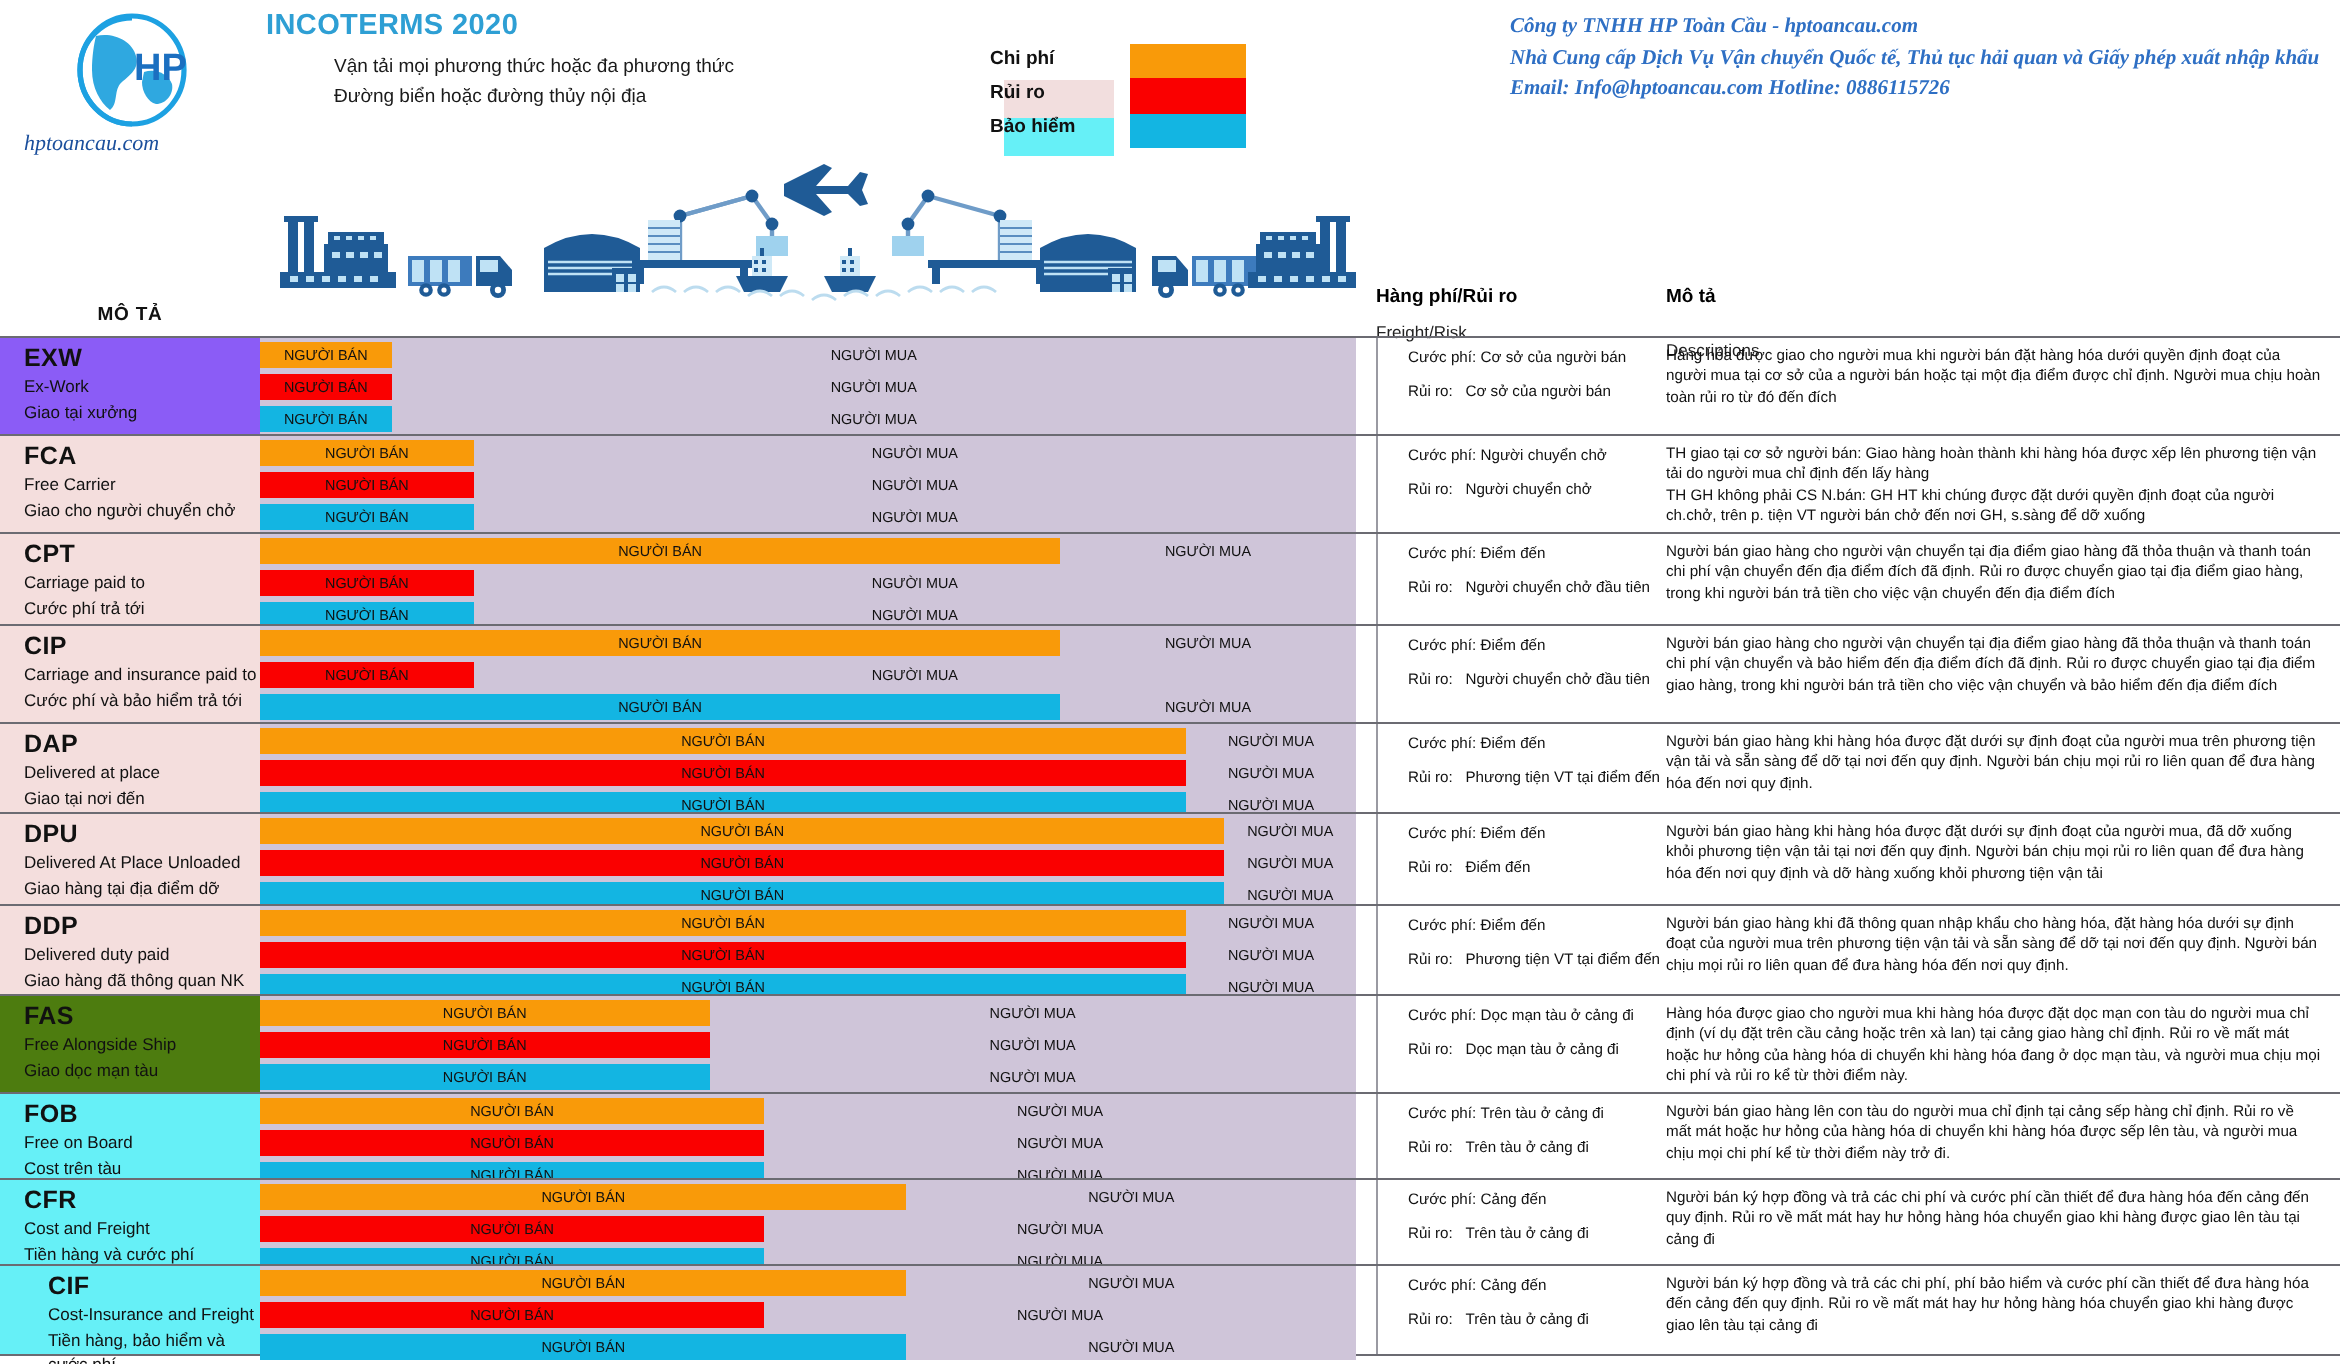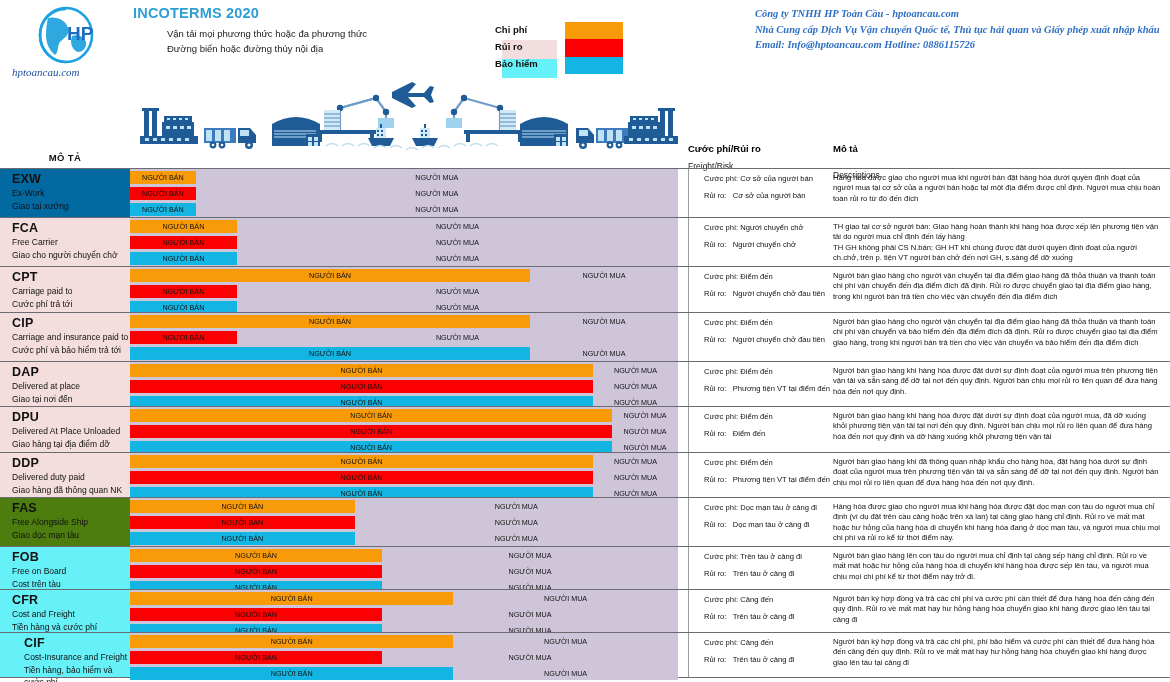--- a/index.html
+++ b/index.html
@@ -332,31 +332,31 @@
   </g>
 
   <g stroke="#bcdcef" stroke-width="1.4" fill="none">
     <path d="M196 68 q6 -5 12 0 M212 68 q6 -5 12 0 M228 68 q6 -5 12 0 M244 70 q6 -5 12 0 M260 70 q6 -5 12 0 M276 72 q6 -5 12 0 M292 70 q6 -5 12 0 M308 70 q6 -5 12 0 M324 68 q6 -5 12 0 M340 68 q6 -5 12 0 M356 68 q6 -5 12 0"></path>
   </g>
 </svg>
 </div>
 
 <div class="mota-head">MÔ TẢ</div>
 <div class="head-mid">
-  <div class="h1">Cước phí/Rủi ro</div>
+  <div class="h1">Hàng phí/Rủi ro</div>
   <div class="h2">Freight/Risk</div>
 </div>
 <div class="head-desc">
   <div class="h1">Mô tả</div>
   <div class="h2">Descriptions</div>
 </div>
 
 <div class="table" id="table">
     <div class="row first" style="height: 49px;">
-      <div class="cell-term" style="background: #0369a1;">
+      <div class="cell-term" style="background: #8b5cf6;">
         <div class="code">EXW</div>
         <div class="en">Ex-Work</div>
         <div class="vi">Giao tại xưởng</div>
       </div>
       <div class="bars">
         <div class="bar" style="top: 2px; width: 548px;">
           <div class="barfill" style="width: 65.76px; background: rgb(249, 154, 9);"></div>
           <div class="bartrack" style="left: 65.76px; width: 482.24px;"></div>
           <span class="lbl-seller" style="left: 0px; width: 65.76px;">NGƯỜI BÁN</span>
           <span class="lbl-buyer" style="left: 65.76px; width: 482.24px;">NGƯỜI MUA</span>

